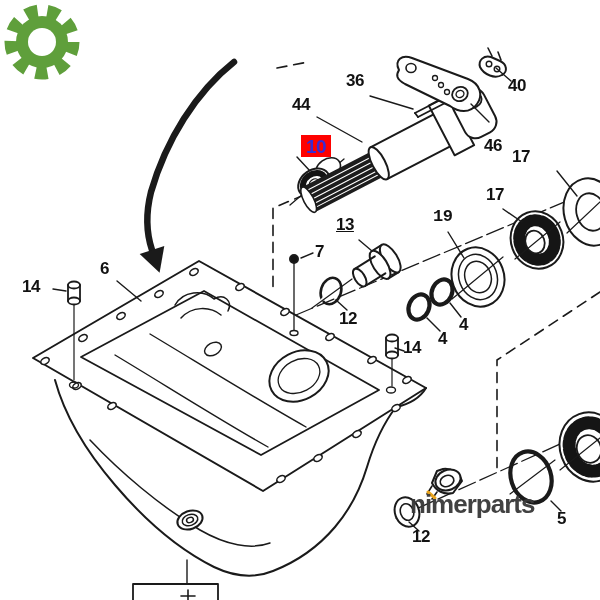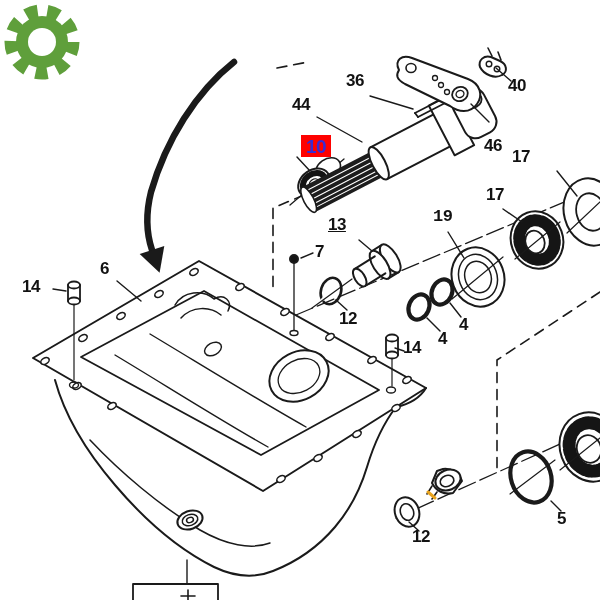--- a/index.html
+++ b/index.html
@@ -221,31 +221,32 @@
       <line x1="419" y1="531" x2="409" y2="522"></line>
       <line x1="561" y1="511" x2="551" y2="501"></line>
     </g>
   </svg>
 
   <svg class="watermark-gear" viewBox="0 0 84 84">
     <circle cx="42" cy="42" r="30" fill="none" stroke="#579a31" stroke-width="15" stroke-dasharray="11.5 9.4" style="stroke: rgb(87, 154, 49);"></circle>
     <circle cx="42" cy="42" r="26" fill="#579a31" style="fill: rgb(87, 154, 49);"></circle>
     <circle cx="42" cy="42" r="14" fill="#ffffff"></circle>
   </svg>
+  <div class="watermark-text" style="color: rgb(58, 58, 58);">nimerparts</div>
 
   <div id="callout-layer">
       <div class="callout" style="left: 346px; top: 72px;">36</div>
       <div class="callout" style="left: 292px; top: 96px;">44</div>
       <div class="callout" style="left: 508px; top: 77px;">40</div>
       <div class="callout" style="left: 484px; top: 118px; margin-top: 19px;">46</div>
       <div class="callout highlighted" style="left: 276px; top: 135px;">10</div>
       <div class="callout" style="left: 512px; top: 148px;">17</div>
       <div class="callout" style="left: 486px; top: 186px;">17</div>
       <div class="callout" style="left: 433px; top: 208px; font-family: Liberation Mono, monospace;">19</div>
-      <div class="callout" style="left: 328px; top: 216px; text-decoration: underline;">13</div>
+      <div class="callout" style="left: 336px; top: 216px; text-decoration: underline;">13</div>
       <div class="callout" style="left: 315px; top: 243px;">7</div>
       <div class="callout" style="left: 339px; top: 310px;">12</div>
       <div class="callout" style="left: 459px; top: 316px;">4</div>
       <div class="callout" style="left: 438px; top: 330px;">4</div>
       <div class="callout" style="left: 403px; top: 339px;">14</div>
       <div class="callout" style="left: 22px; top: 278px;">14</div>
       <div class="callout" style="left: 100px; top: 260px;">6</div>
       <div class="callout" style="left: 412px; top: 528px;">12</div>
       <div class="callout" style="left: 557px; top: 510px;">5</div>
     </div>

